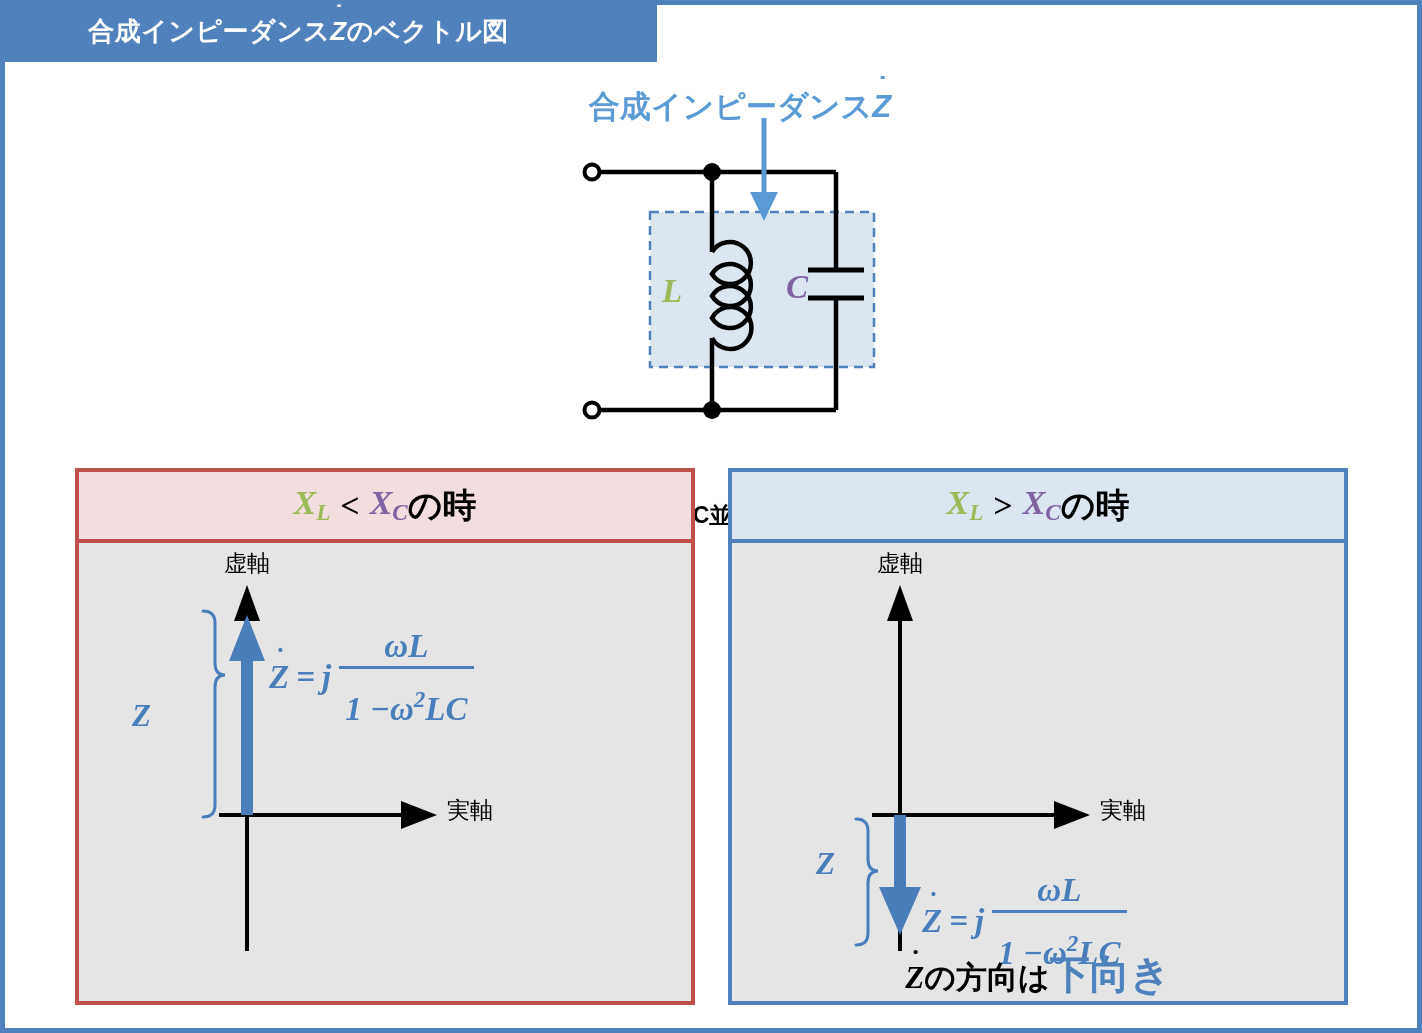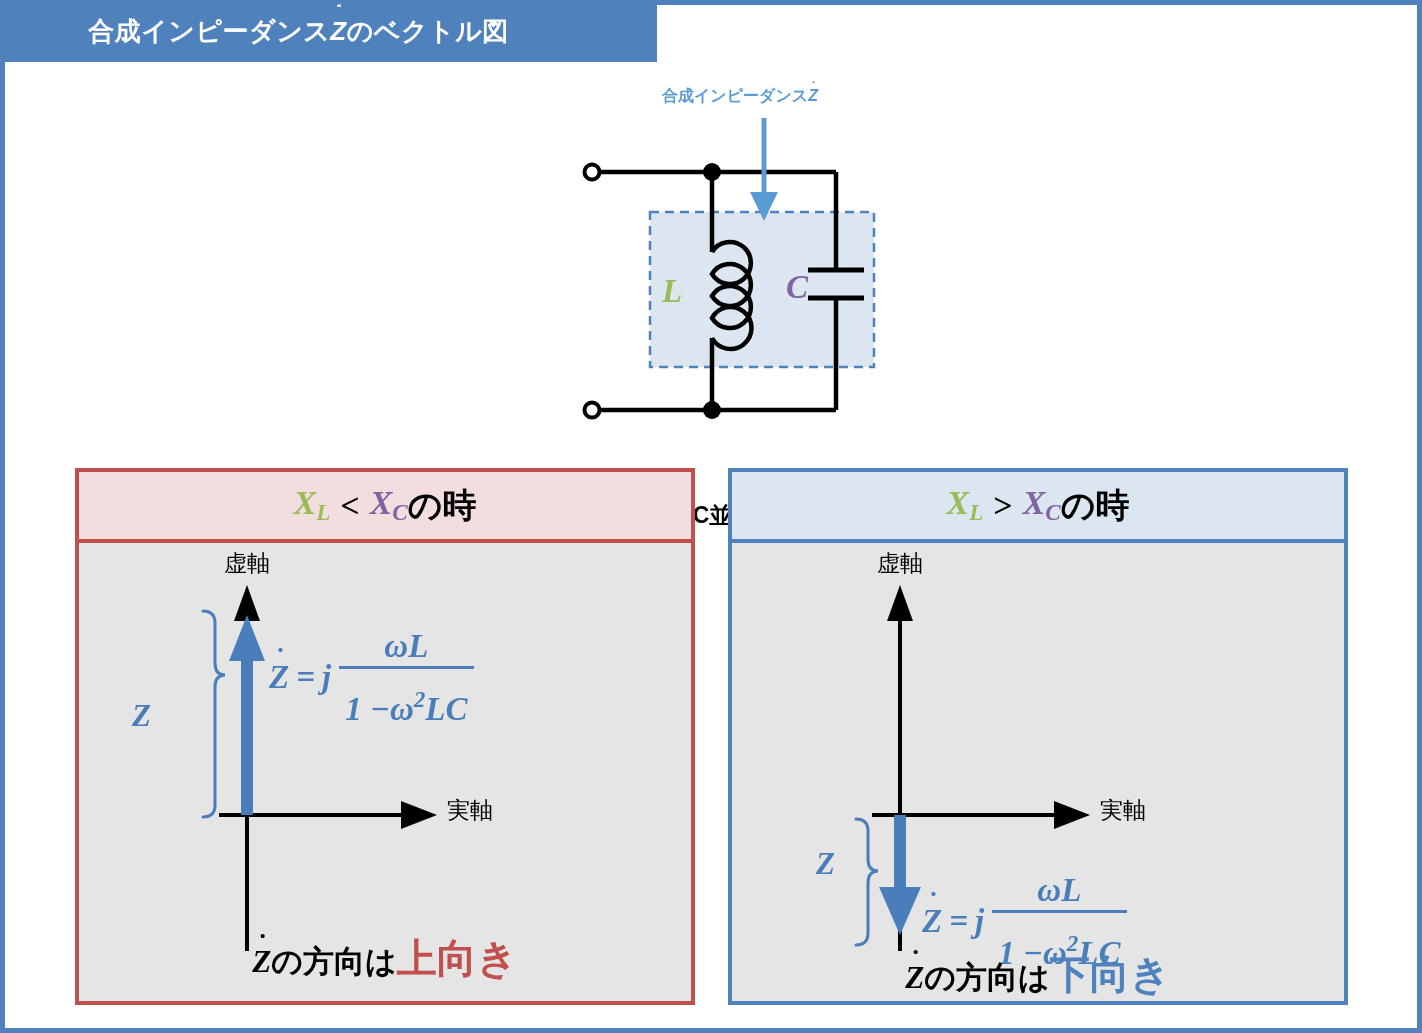--- a/index.html
+++ b/index.html
@@ -27,21 +27,21 @@
     letter-spacing:.5px;
     box-sizing:border-box;padding-right:60px;
   }
   .title-banner .dotz{position:relative;display:inline-block;font-style:italic;}
   .title-banner .dotz::before{content:"\02D9";position:absolute;left:50%;top:-0.62em;transform:translateX(-40%);font-style:normal;font-size:.95em;}
 
   
   .circuit{position:absolute;left:540px;top:80px;width:400px;height:375px;}
   .cz-label{
     position:absolute;left:0;top:6px;width:400px;text-align:center;
-    color:#5B9BD5;font-weight:bold;font-size:16px;
+    color:#5B9BD5;font-weight:bold;font-size:31px;
     font-family:"Liberation Sans",sans-serif;
   }
   .cz-label .dotz{position:relative;display:inline-block;font-style:italic;}
   .cz-label .dotz::before{content:"\02D9";position:absolute;left:50%;top:-0.62em;transform:translateX(-40%);font-style:normal;font-size:.95em;}
   .lc-label{
     position:absolute;left:0;top:420px;width:400px;text-align:center;
     color:#000;font-weight:bold;font-size:23px;
   }
 
   
@@ -179,23 +179,20 @@
         <span class="zd">Z</span>
         <span style="padding:0 7px">=</span>
         <span>j</span>
         <span class="frac">
           <span class="num">ωL</span>
           <span class="bar"></span>
           <span class="den"><span>1 −</span><span>ω</span><span class="sup">2</span><span>LC</span></span>
         </span>
       </div>
 
-      <div class="bottom-note" style="top:388px;">
-        <span class="dotz">Z</span><span>の方向は</span><span class="hl-red">上向き</span>
-      </div>
 
     </div>
   </div>
 
   <div class="panel panel-right">
 
     <div class="panel-head">
       <span class="xl"><span>X</span><span class="sub">L</span></span>
       <span class="cmp">&gt;</span>
       <span class="xc"><span>X</span><span class="sub">C</span></span>

